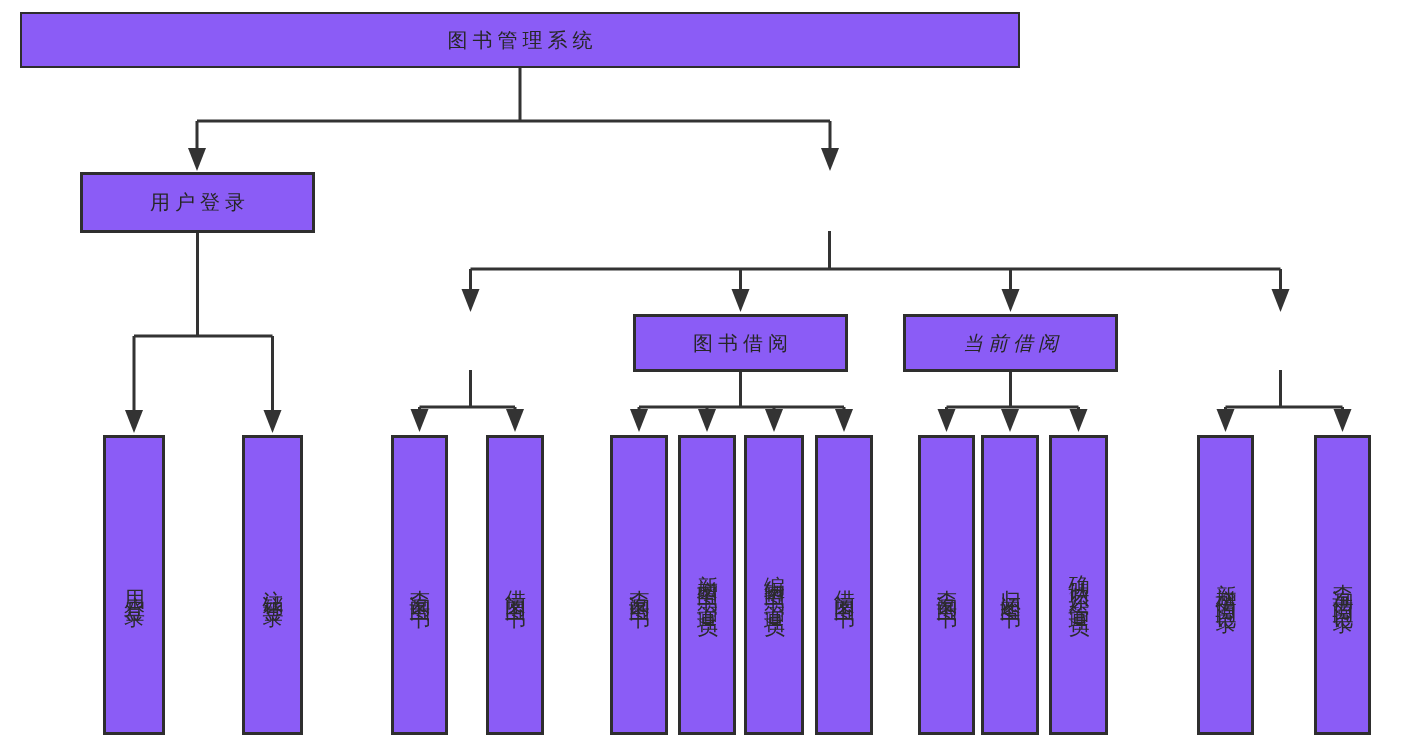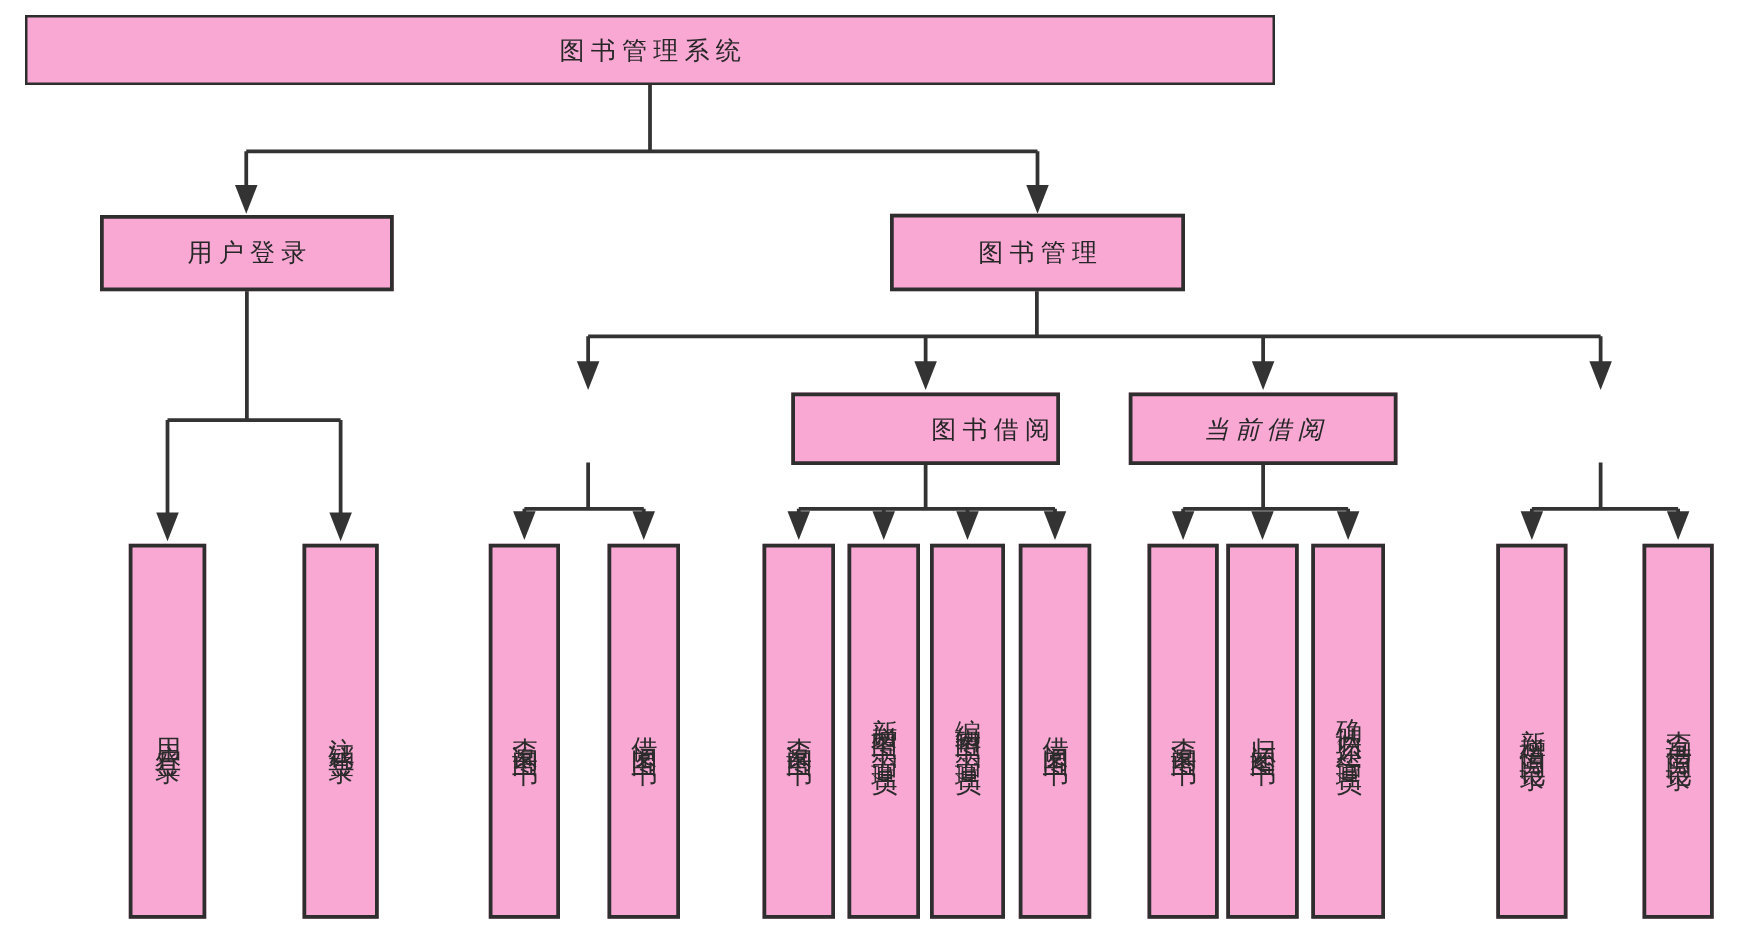--- a/index.html
+++ b/index.html
@@ -2,37 +2,37 @@
 <html><head>
 <meta charset="utf-8">
 <style>
   html,body { margin:0; padding:0; background:#ffffff; }
   .stage {
     position:relative; width:1405px; height:747px; background:#ffffff;
     font-family:"DejaVu Sans","Liberation Sans",sans-serif; overflow:hidden;
   }
   .wires { position:absolute; left:0; top:0; z-index:1; }
   .node {
-    position:absolute; z-index:2; background:#f9a8d4; box-sizing:border-box;
+    position:absolute; z-index:2; background:#8b5cf6; box-sizing:border-box;
     border:3px solid #2e2e2e; display:flex; align-items:center; justify-content:center;
   }
   .hlabel {
     font-size:20px; letter-spacing:5px; padding-left:5px;
     color:#262626; white-space:nowrap;
   }
   .vlabel {
     writing-mode:vertical-rl; font-size:21px; letter-spacing:6px;
     line-height:1; color:#2b2b2b;
   }
   .root    { left:20px;  top:12px;  width:1000px; height:56px; border-width:2px; }
   .l1-user { left:80px;  top:172px; width:235px;  height:61px; }
   .l1-mgmt { left:712px; top:171px; width:236px;  height:62px; }
   .l2 { top:314px; height:58px; width:215px; }
   .l2-recommend { left:363px;  }
-  .l2-borrow    { left:633px;justify-content:flex-end;  }
+  .l2-borrow    { left:633px;  }
   .l2-current   { left:903px;font-style:italic;  }
   .l2-records   { left:1173px; }
   .leaf { top:435px; height:300px; }
   .lf-a1 { left:103px;  width:62px; }
   .lf-a2 { left:242px;  width:61px; }
   .lf-b1 { left:391px;  width:57px; }
   .lf-b2 { left:486px;  width:58px; }
   .lf-c1 { left:610px;  width:58px; }
   .lf-c2 { left:678px;  width:58px; }
   .lf-c3 { left:744px;  width:60px; }
@@ -85,23 +85,20 @@
     </g>
   </svg>
 
   <div class="node root">
     <span class="hlabel">图书管理系统</span>
   </div>
 
   <div class="node l1-user">
     <span class="hlabel">用户登录</span>
   </div>
-  <div class="node l1-mgmt">
-    <span class="hlabel">图书管理</span>
-  </div>
 
   <div class="node l2 l2-borrow">
     <span class="hlabel">图书借阅</span>
   </div>
   <div class="node l2 l2-current">
     <span class="hlabel">当前借阅</span>
   </div>
 
   <div class="node leaf lf-a1">
     <span class="vlabel">用户登录</span>

